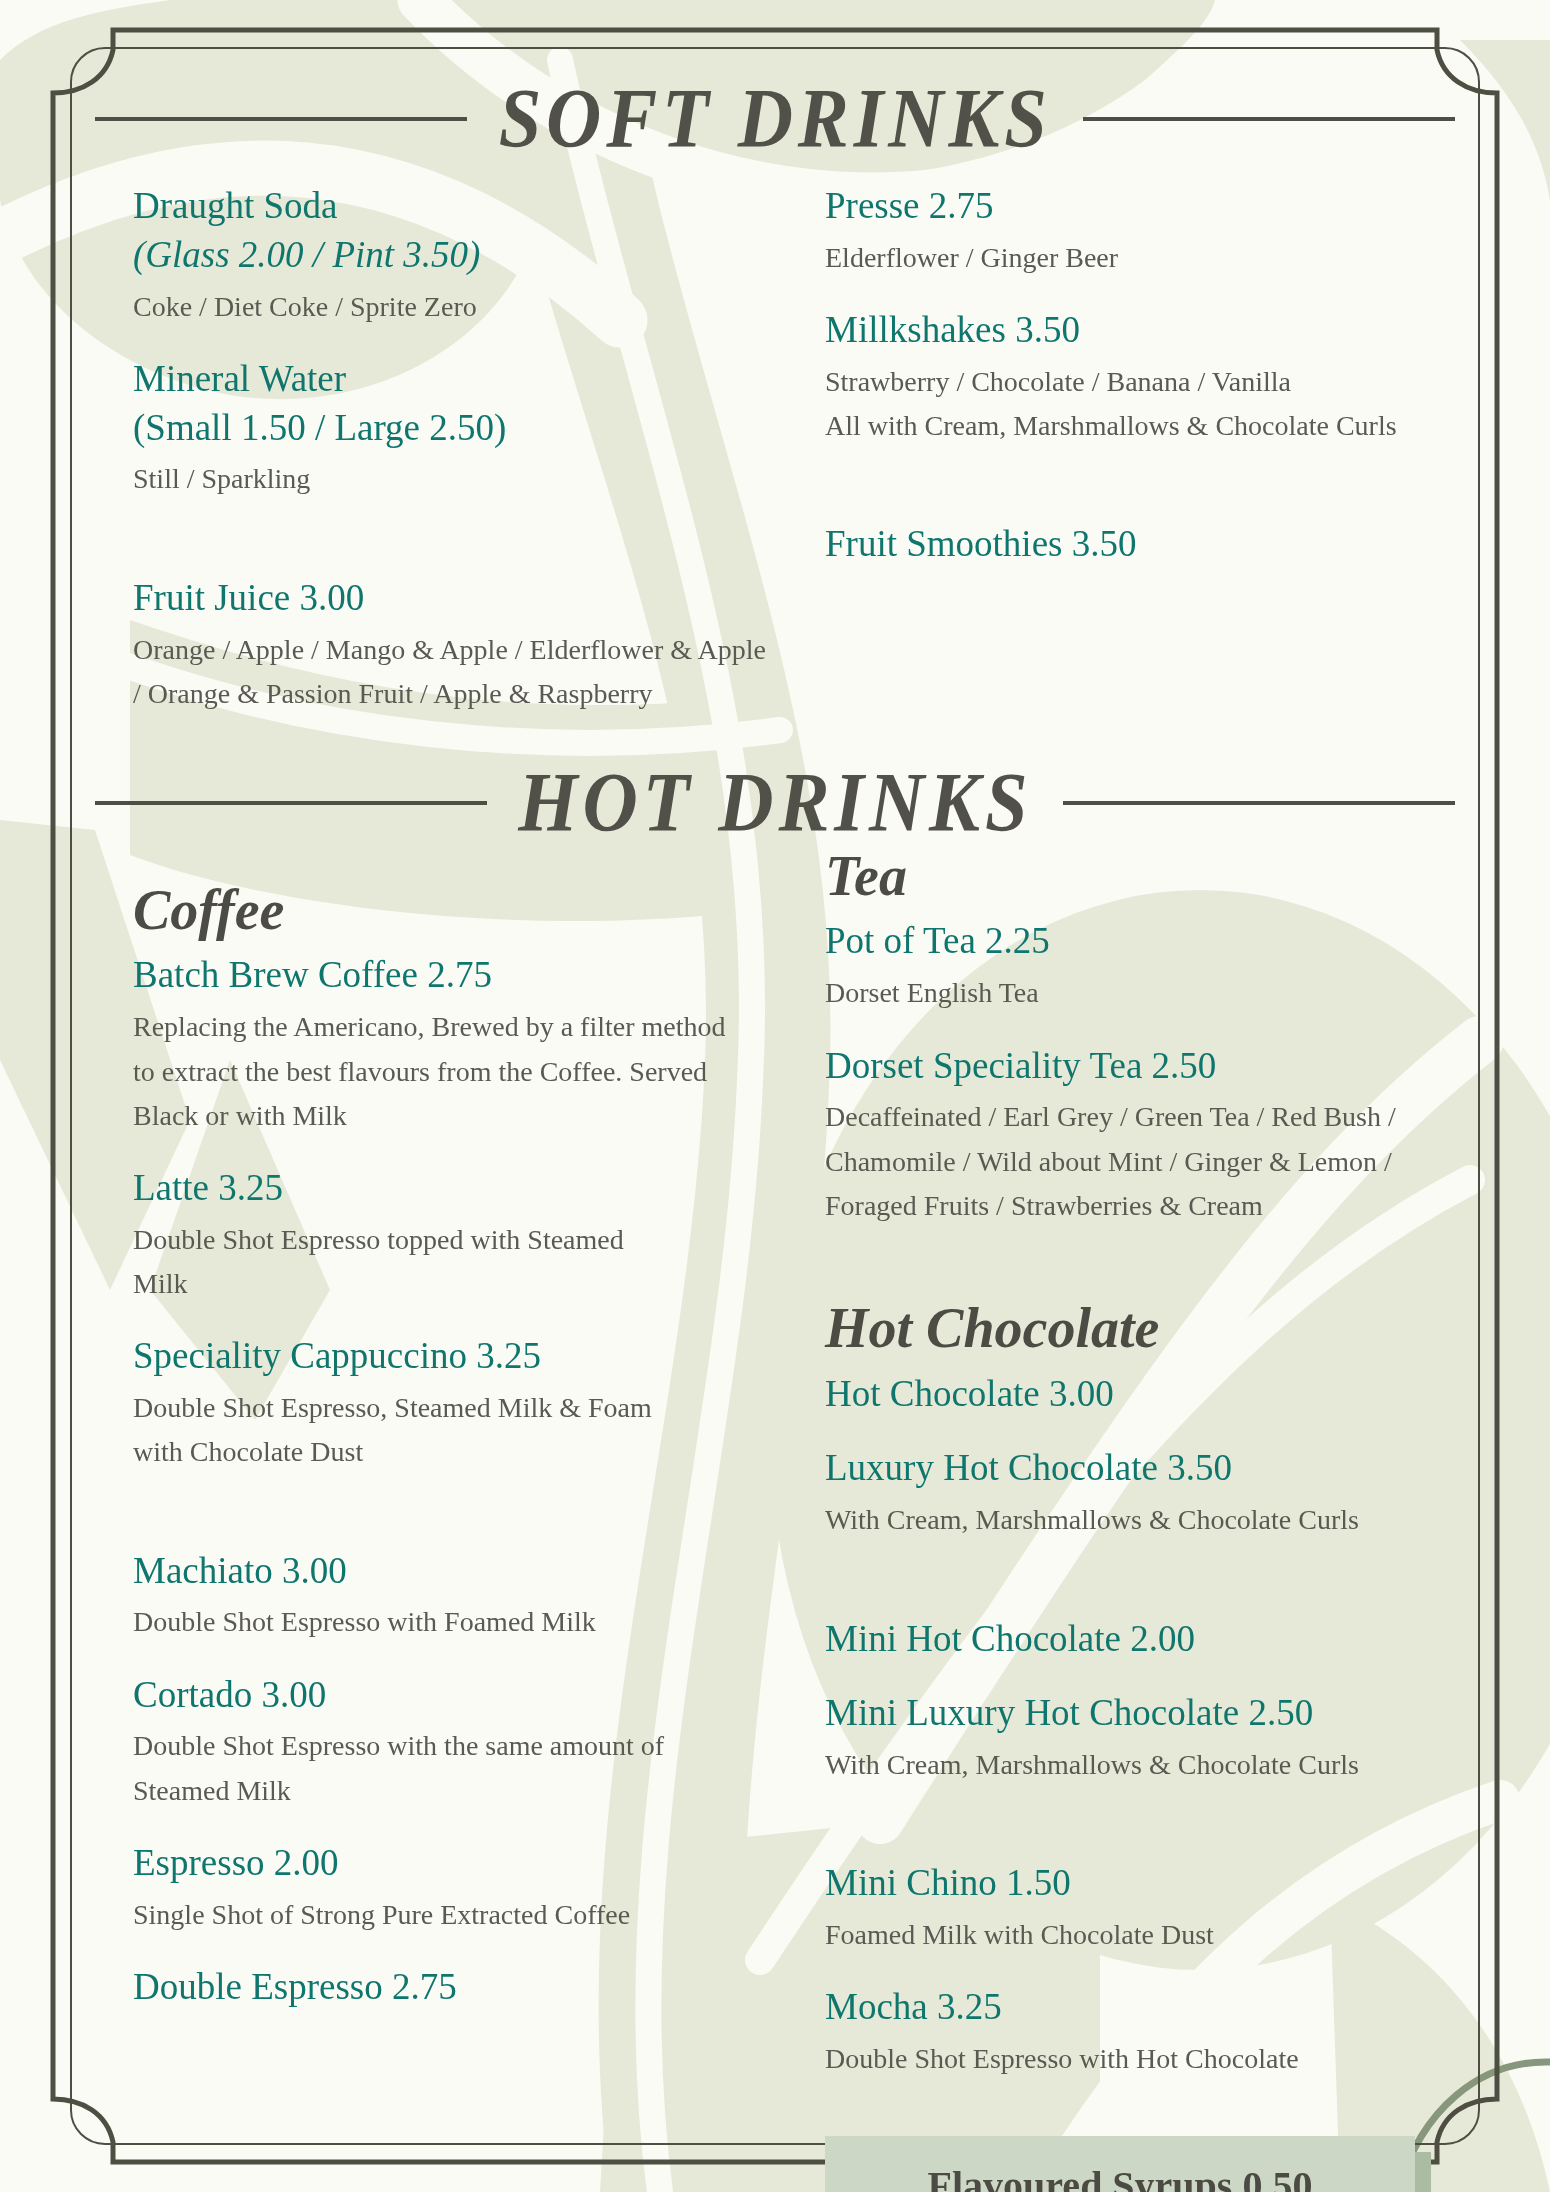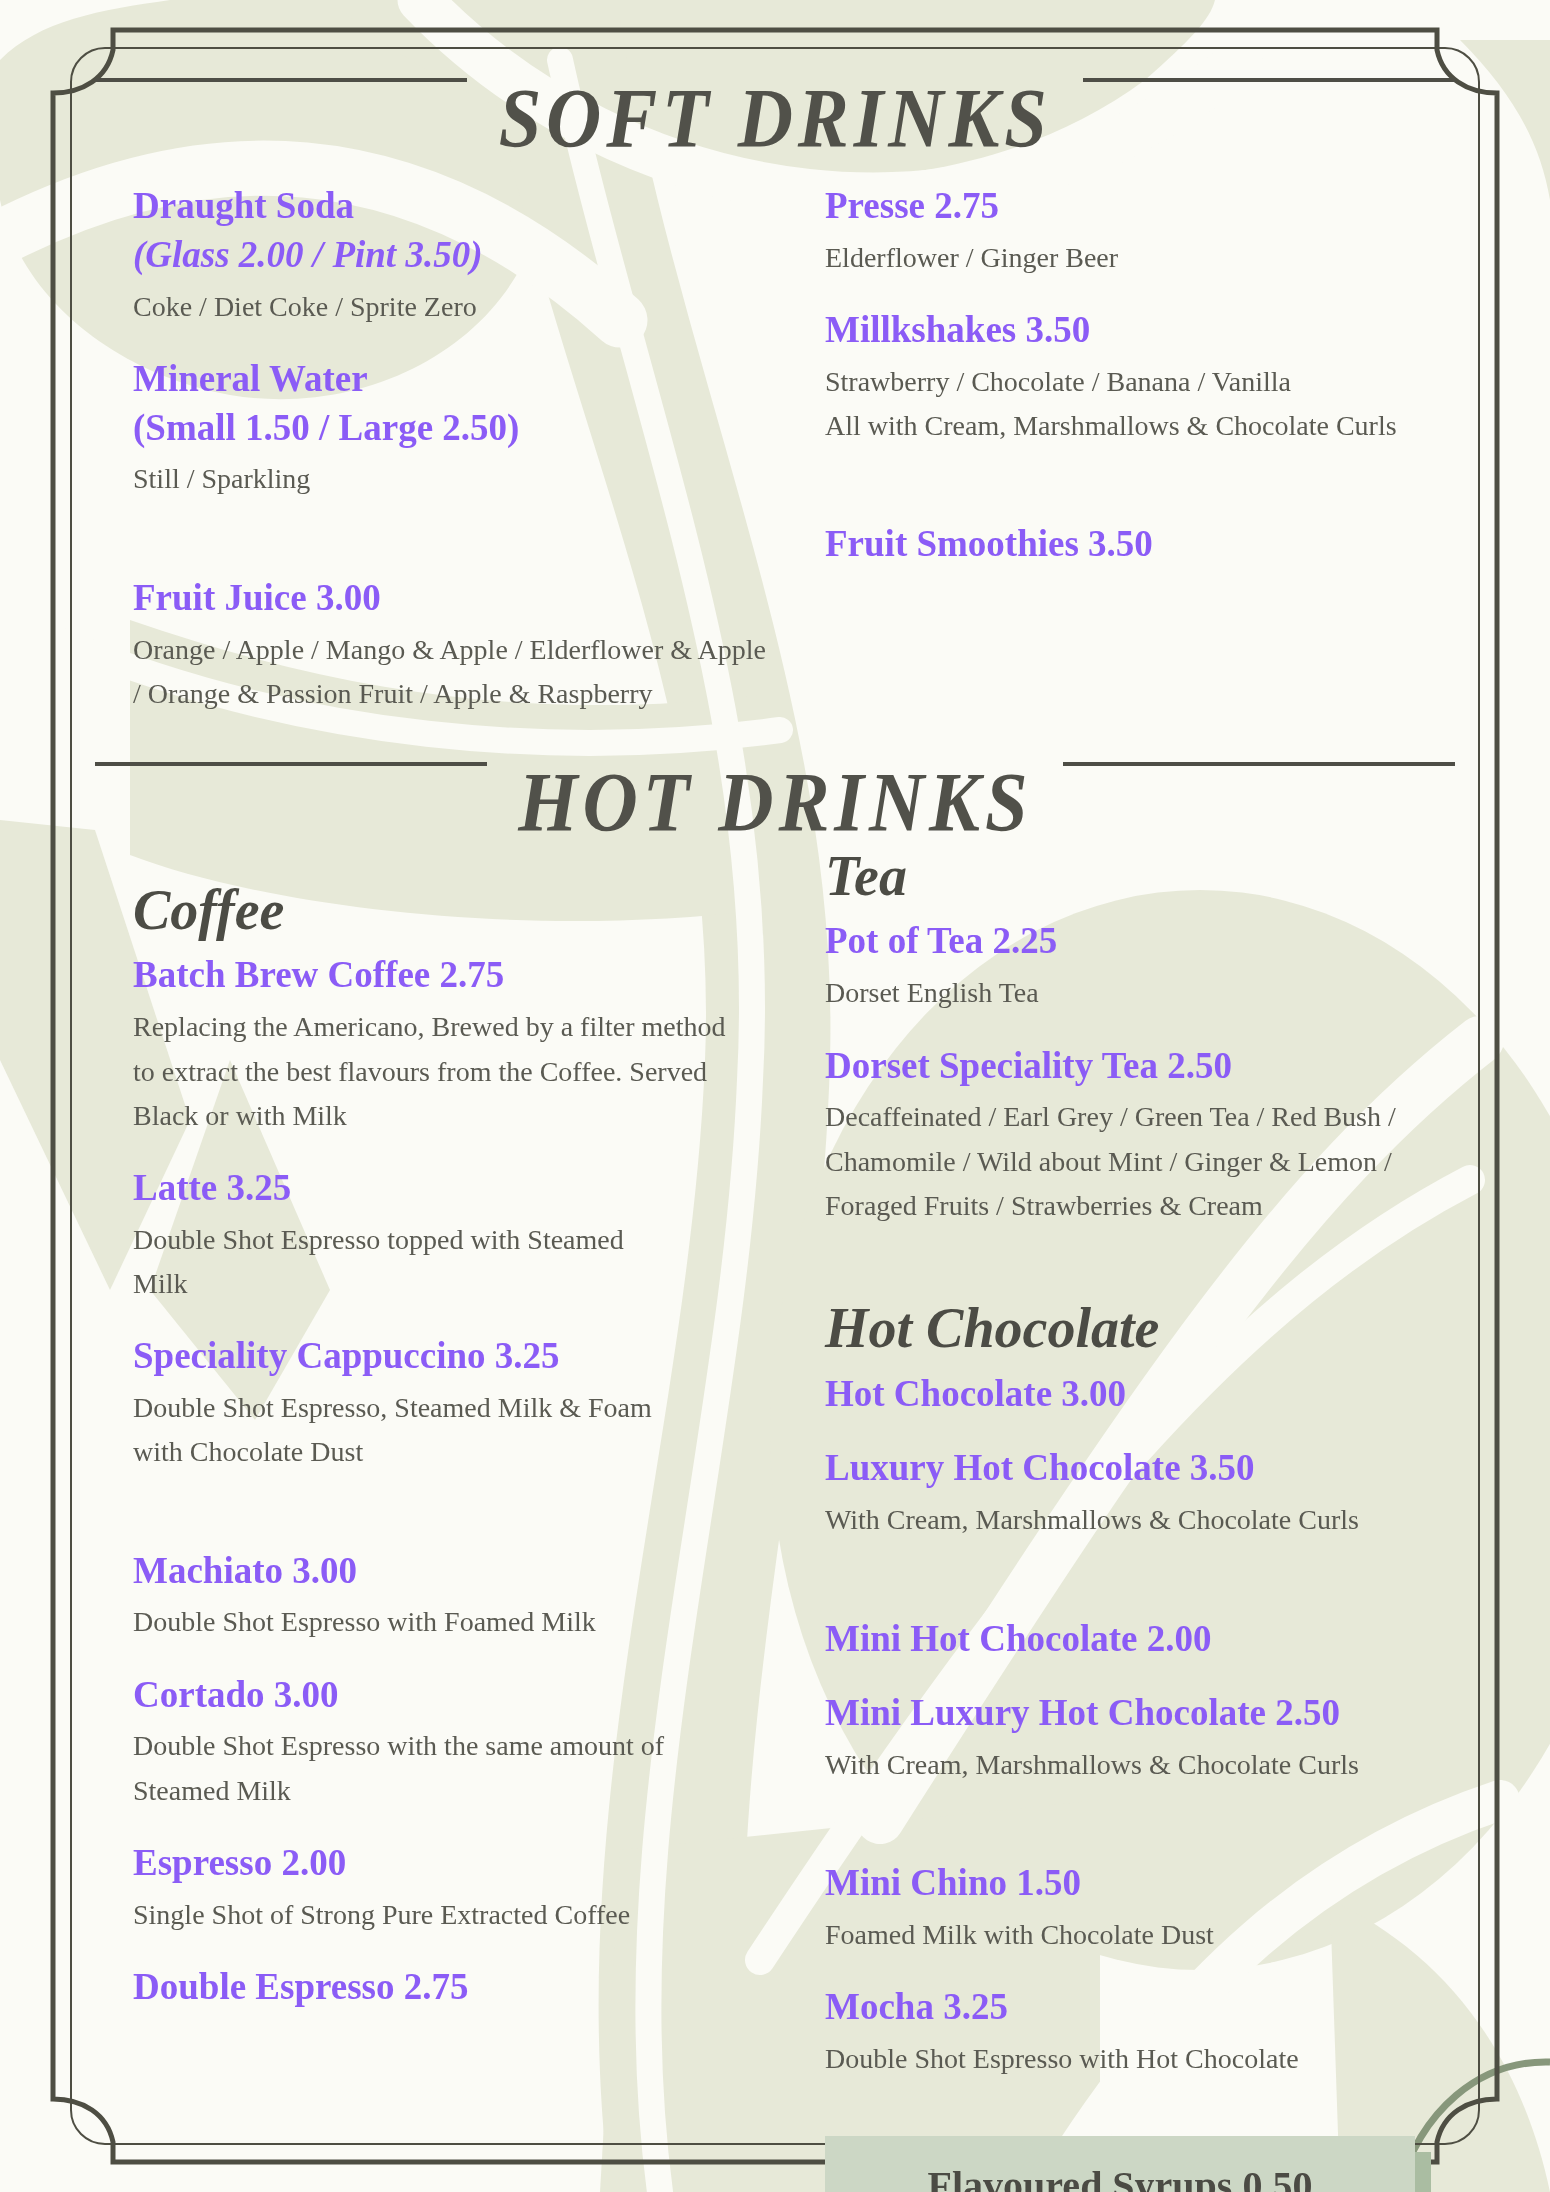--- a/index.html
+++ b/index.html
@@ -3,37 +3,37 @@
 <meta charset="utf-8">
 <style>
   html,body{margin:0;padding:0;background:#888;}
   .page{
     position:relative;width:1550px;height:2192px;margin:0 auto;
     background:#fbfbf6;overflow:hidden;
     font-family:"Liberation Serif",serif;color:#4d4d45;
   }
   .layer{position:absolute;inset:0;pointer-events:none;}
   .content{position:absolute;left:95px;top:78px;width:1360px;}
-  .sec-head{display:flex;gap:26px;}
+  .sec-head{display:flex;align-items:center;gap:26px;}
   .rule{flex:1;border-top:4px solid #4e4e46;height:0;}
   .sec-title{
     display:inline-block;font-style:italic;font-weight:bold;
     font-size:78px;line-height:1.05;letter-spacing:5px;color:#51514a;
     white-space:nowrap;transform:scale(.98,1.08);
   }
   .cols{display:grid;grid-template-columns:700px 630px;column-gap:30px;margin-top:22px;}
   .col-left{padding-left:38px;}
   .subhead{
     font-style:italic;font-weight:bold;font-size:56px;color:#4c4c45;
     margin:14px 0 10px 0;line-height:1.1;
   }
   .item{margin-top:26px;}
   .item:first-child{margin-top:0;}
   .item.gap{margin-top:72px;}
-  .iname{font-weight:bold;font-size:37px;line-height:1.32;color:#8b5cf6;}
+  .iname{font-weight:normal;font-size:37px;line-height:1.32;color:#0f766e;}
   .iname.it{font-style:italic;}
   .idesc{font-size:28px;line-height:1.58;color:#5a5a52;margin-top:5px;white-space:pre-line;}
   .hot-right{margin-top:-34px;}
   .hc-block{margin-top:70px;}
   .syrup-box{
     margin-top:54px;width:542px;background:#ccd7c5;
     box-shadow:16px 16px 0 #aabda2;
     padding:26px 24px 30px 24px;text-align:center;
   }
   .syrup-title{font-weight:bold;font-size:40px;color:#4b4b44;}

